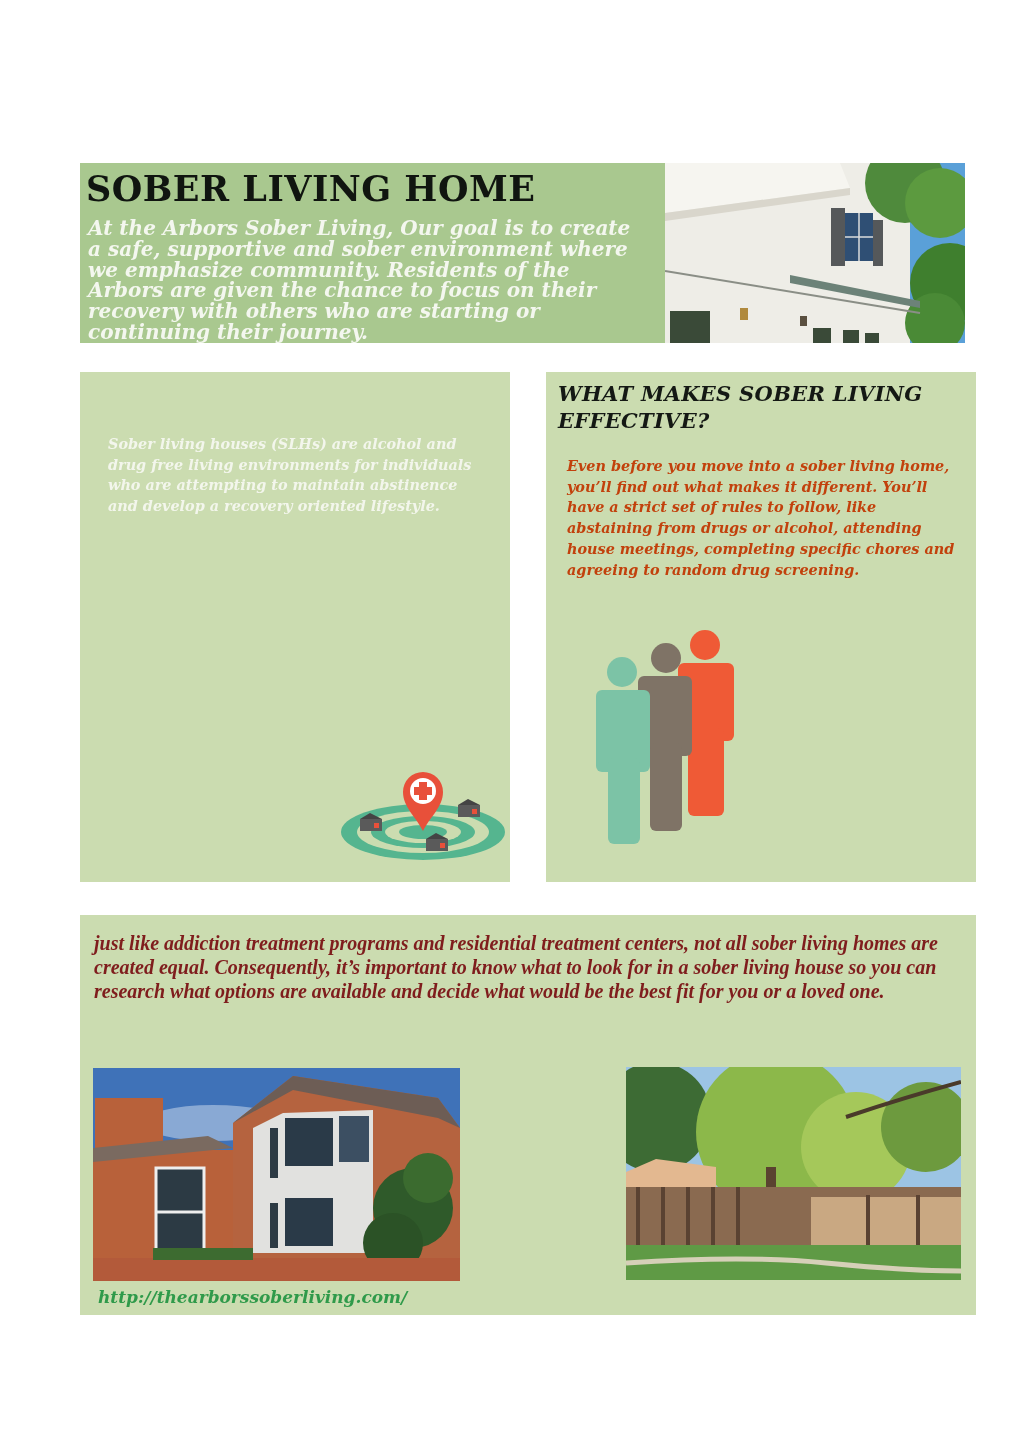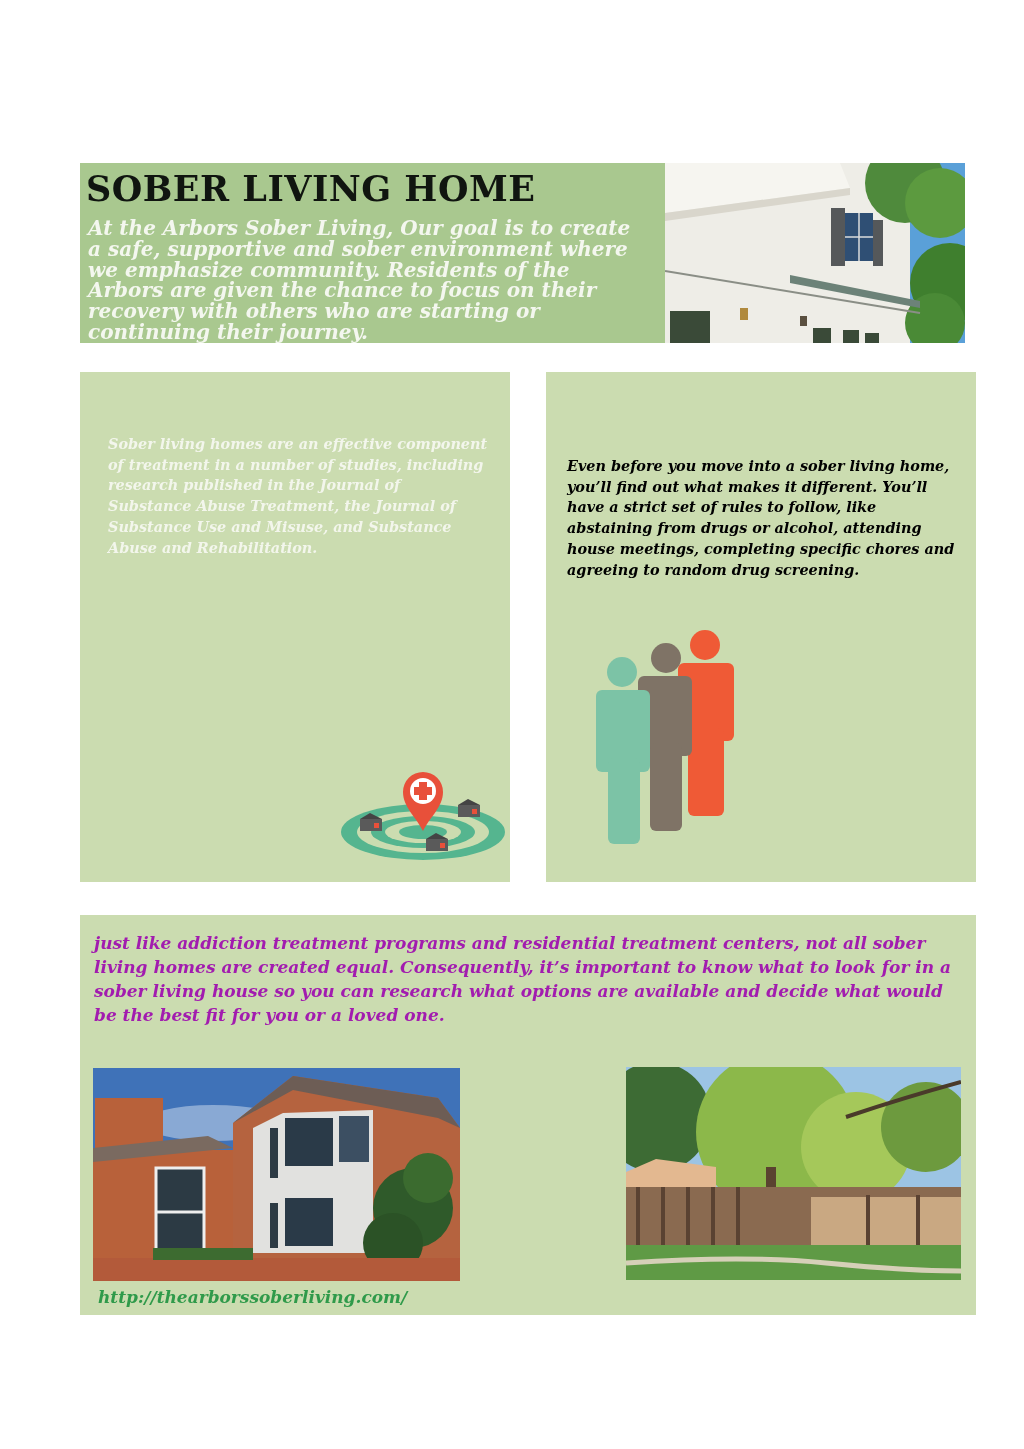--- a/index.html
+++ b/index.html
@@ -32,28 +32,28 @@
       left: 28px; top: 62px; width: 380px; font-style: italic; font-weight: bold;
       font-size: 14.4px; line-height: 20.7px; color: #f3f6ec;
     }
     #right-title {
       left: 12px; top: 8px; width: 400px; font-family: "DejaVu Serif", serif;
       font-style: italic; font-weight: bold; font-size: 21px; line-height: 27px;
       color: #141814; letter-spacing: 0.3px;
     }
     #right-text {
       left: 21px; top: 84px; width: 390px; font-style: italic; font-weight: bold;
-      font-size: 14.4px; line-height: 20.7px; color: #000000;
+      font-size: 14.4px; line-height: 20.7px; color: #c2410c;
     }
 
     
     #panel-bottom { left: 80px; top: 915px; width: 896px; height: 400px; background: #cbdcb0; }
     #bottom-text {
       left: 14px; top: 16px; width: 870px; font-style: italic; font-weight: bold;
-      font-size: 17px; line-height: 24px; color: #a21caf;
+      font-size: 20px; line-height: 24px; color: #7f1d1d; font-family: Liberation Serif, serif;
     }
     #photo-house { left: 13px; top: 153px; width: 367px; height: 213px; overflow: hidden; background: #3d6fb3; }
     #photo-yard { left: 546px; top: 152px; width: 335px; height: 213px; overflow: hidden; background: #8fb6d8; }
     #site-url {
       left: 18px; top: 372px; font-style: italic; font-weight: bold; font-size: 17px;
       color: #2f9a4a; font-family: "DejaVu Serif", serif; text-align: right;
     }
   </style>
 </head>
 <body>
@@ -89,21 +89,21 @@
       <rect x="5" y="148" width="40" height="32" fill="#3a4a38"></rect>
       <rect x="148" y="165" width="18" height="15" fill="#3a4a38"></rect>
       <rect x="178" y="167" width="16" height="13" fill="#3a4a38"></rect>
       <rect x="200" y="170" width="14" height="10" fill="#3a4a38"></rect>
     </svg>
   </div>
 </div>
 
 <div id="panel-left" class="abs panel">
   <div id="left-text" class="abs">
-    <div>Sober living homes are an effective component of treatment in a number of studies, including research published in the Journal of Substance Abuse Treatment, the Journal of Substance Use and Misuse, and Substance Abuse and Rehabilitation.</div>
+    <div>Sober living houses (SLHs) are alcohol and drug free living environments for individuals who are attempting to maintain abstinence and develop a recovery oriented lifestyle.</div>
   </div>
   <svg class="abs" style="left:258px; top:395px;" width="170" height="105" viewBox="0 0 170 105">
     <ellipse cx="85" cy="65" rx="82" ry="28" fill="#55b58f"></ellipse>
     <ellipse cx="85" cy="65" rx="66" ry="21" fill="#cbdcb0"></ellipse>
     <ellipse cx="85" cy="65" rx="52" ry="16" fill="#55b58f"></ellipse>
     <ellipse cx="85" cy="65" rx="38" ry="11" fill="#cbdcb0"></ellipse>
     <ellipse cx="85" cy="65" rx="24" ry="7" fill="#55b58f"></ellipse>
 
     <g>
       <polygon points="22,52 32,46 44,52 34,58" fill="#444"></polygon>
@@ -122,20 +122,21 @@
     </g>
 
     <path d="M85 64 C78 50 65 40 65 25 A20 20 0 0 1 105 25 C105 40 92 50 85 64 Z" fill="#e8503a"></path>
     <circle cx="85" cy="24" r="13" fill="#ffffff"></circle>
     <rect x="81" y="15" width="8" height="18" fill="#e8503a"></rect>
     <rect x="76" y="20" width="18" height="8" fill="#e8503a"></rect>
   </svg>
 </div>
 
 <div id="panel-right" class="abs panel">
+  <div id="right-title" class="abs">WHAT MAKES SOBER LIVING EFFECTIVE?</div>
   <div id="right-text" class="abs">Even before you move into a sober living home, you’ll find out what makes it different. You’ll have a strict set of rules to follow, like abstaining from drugs or alcohol, attending house meetings, completing specific chores and agreeing to random drug screening.</div>
   <svg class="abs" style="left:48px; top:256px;" width="140" height="220" viewBox="0 0 140 220">
 
     <circle cx="111" cy="17" r="15" fill="#ef5a36"></circle>
     <rect x="84" y="35" width="56" height="78" rx="6" fill="#ef5a36"></rect>
     <rect x="94" y="100" width="36" height="88" rx="6" fill="#ef5a36"></rect>
 
     <circle cx="72" cy="30" r="15" fill="#7f7366"></circle>
     <rect x="44" y="48" width="54" height="80" rx="6" fill="#7f7366"></rect>
     <rect x="56" y="115" width="32" height="88" rx="6" fill="#7f7366"></rect>

